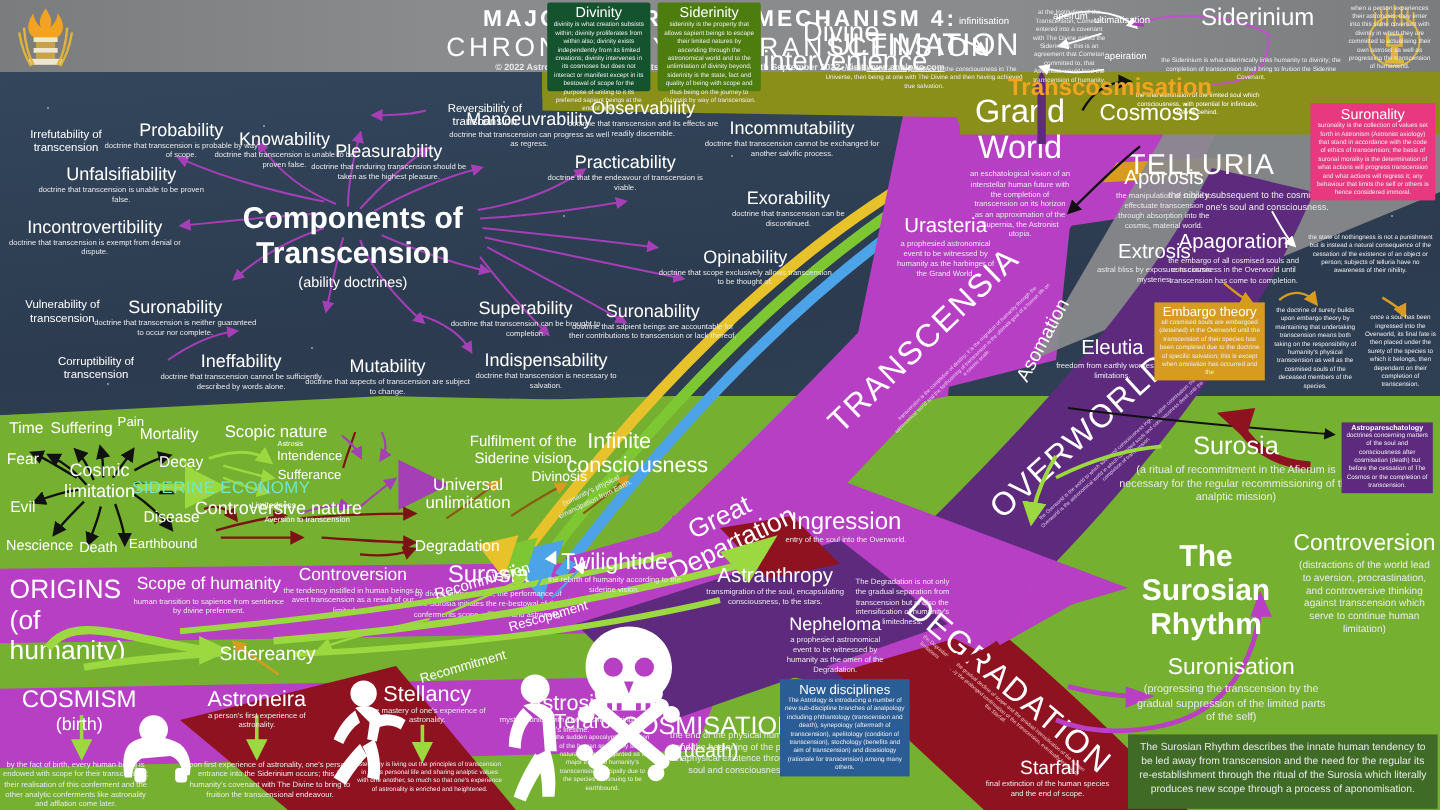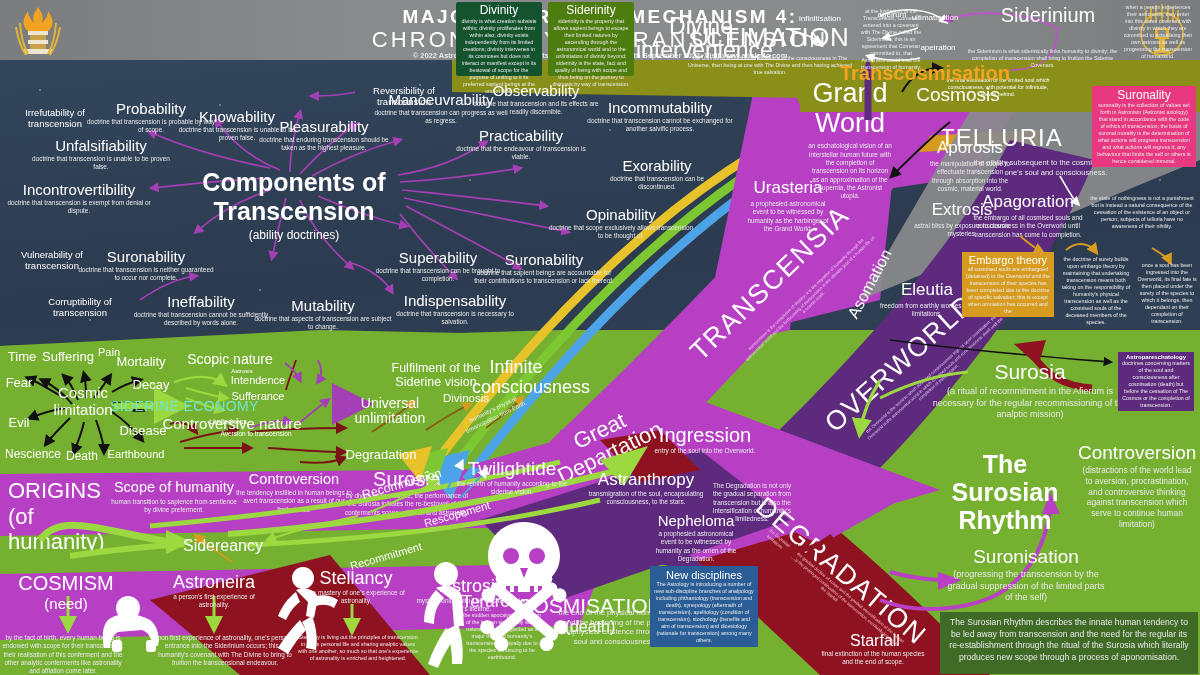--- a/index.html
+++ b/index.html
@@ -566,21 +566,21 @@
     <path d="M446,492 C452,480 458,470 462,462" stroke="#4da3e8" stroke-width="1.8" fill="none" marker-end="url(#wh)"></path>
     <path d="M68,596 L68,628" stroke="#9cd83f" stroke-width="3" fill="none" marker-end="url(#gr)"></path>
     <path d="M214,596 L214,628" stroke="#9cd83f" stroke-width="3" fill="none" marker-end="url(#gr)"></path>
     <path d="M352,604 L352,630" stroke="#9cd83f" stroke-width="3" fill="none" marker-end="url(#gr)"></path>
   </svg>
 
   <div class="node t-md" style="left:168px;top:537px;width:110px;font-size:16px;z-index:26;">Sidereancy</div>
 
   <div class="node" style="left:6px;top:572px;width:120px;z-index:26;">
     <div style="color:#fff;font-size:20px;font-weight:300;">COSMISM</div>
-    <div style="color:#fff;font-size:15px;font-weight:300;">(need)</div>
+    <div style="color:#fff;font-size:15px;font-weight:300;">(birth)</div>
   </div>
   <div class="node t-xs" style="left:0px;top:634px;width:126px;z-index:26;">by the fact of birth, every human being is endowed with scope for their transcension; their realisation of this conferment and the other analytic conferments like astronality and afflation come later.</div>
 
   <div class="node" style="left:158px;top:572px;width:112px;z-index:26;">
     <div style="color:#fff;font-size:18px;font-weight:300;">Astroneira</div>
     <div class="t-xs">a person's first experience of astronality.</div>
   </div>
   <div class="node t-xs" style="left:154px;top:634px;width:142px;z-index:26;">upon first experience of astronality, one's personal entrance into the Siderinium occurs; this is humanity's covenant with The Divine to bring to fruition the transcensional endeavour.</div>
 
   <div class="node" style="left:300px;top:568px;width:112px;z-index:26;">

